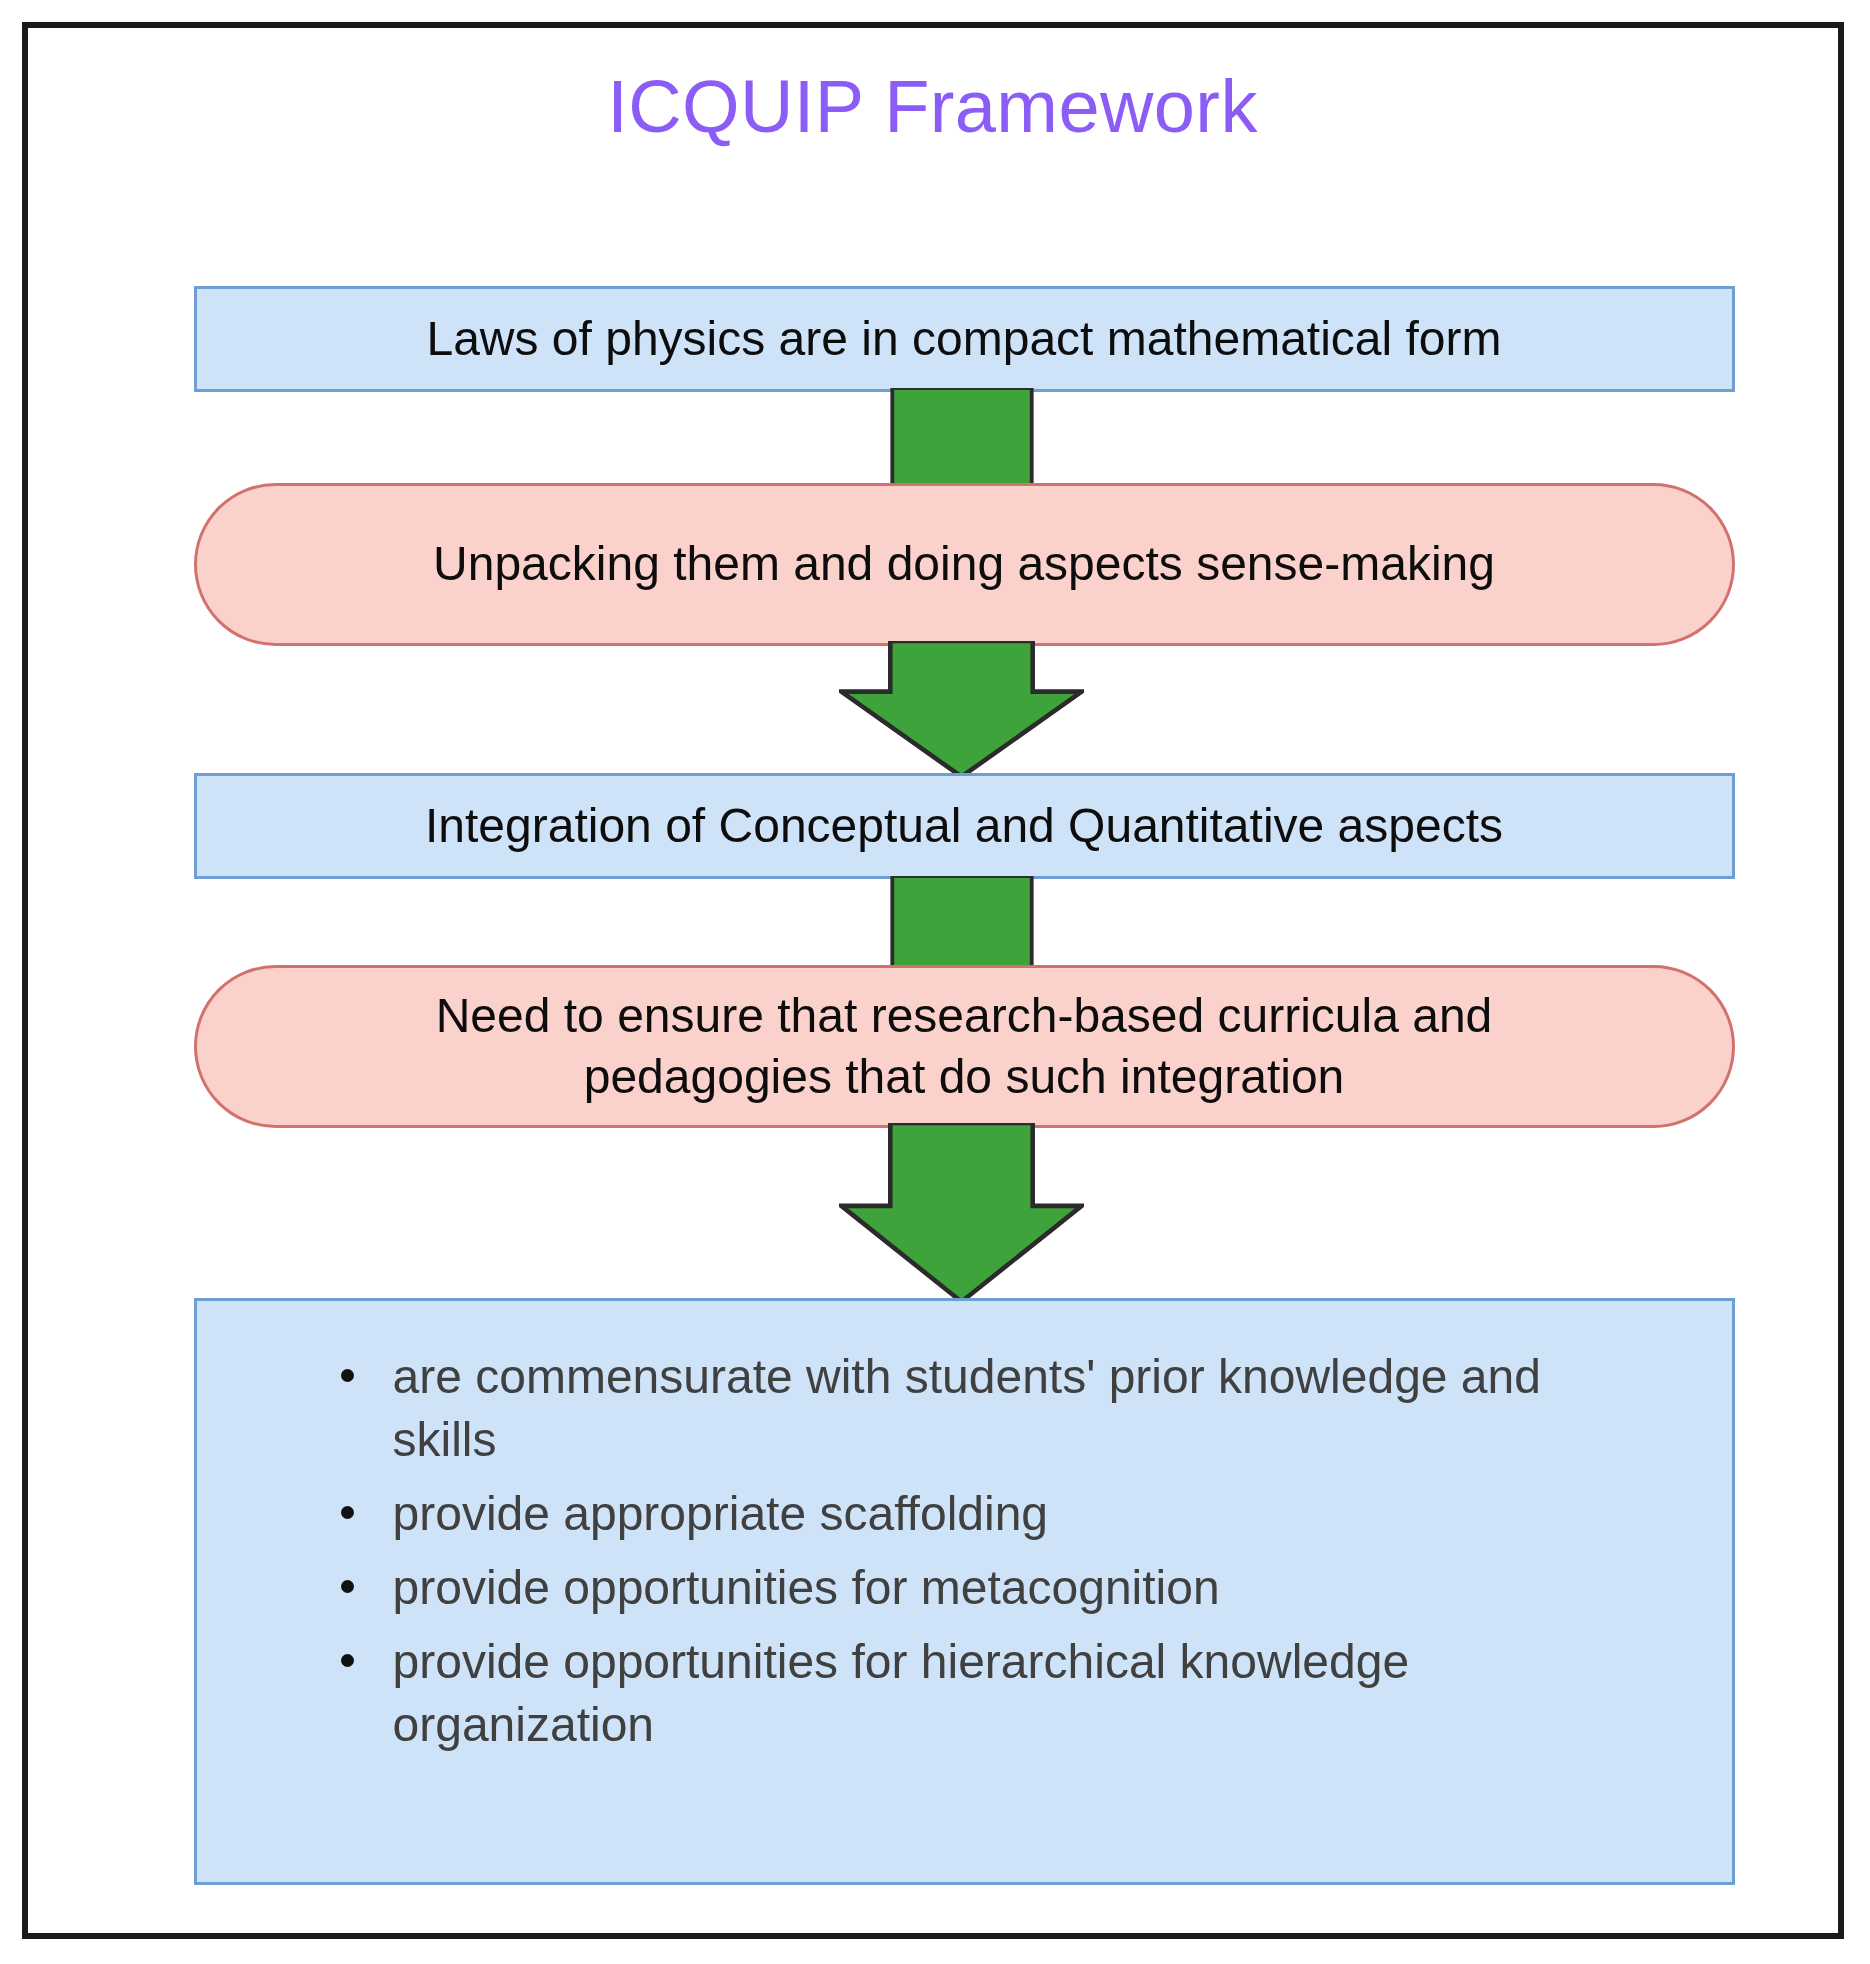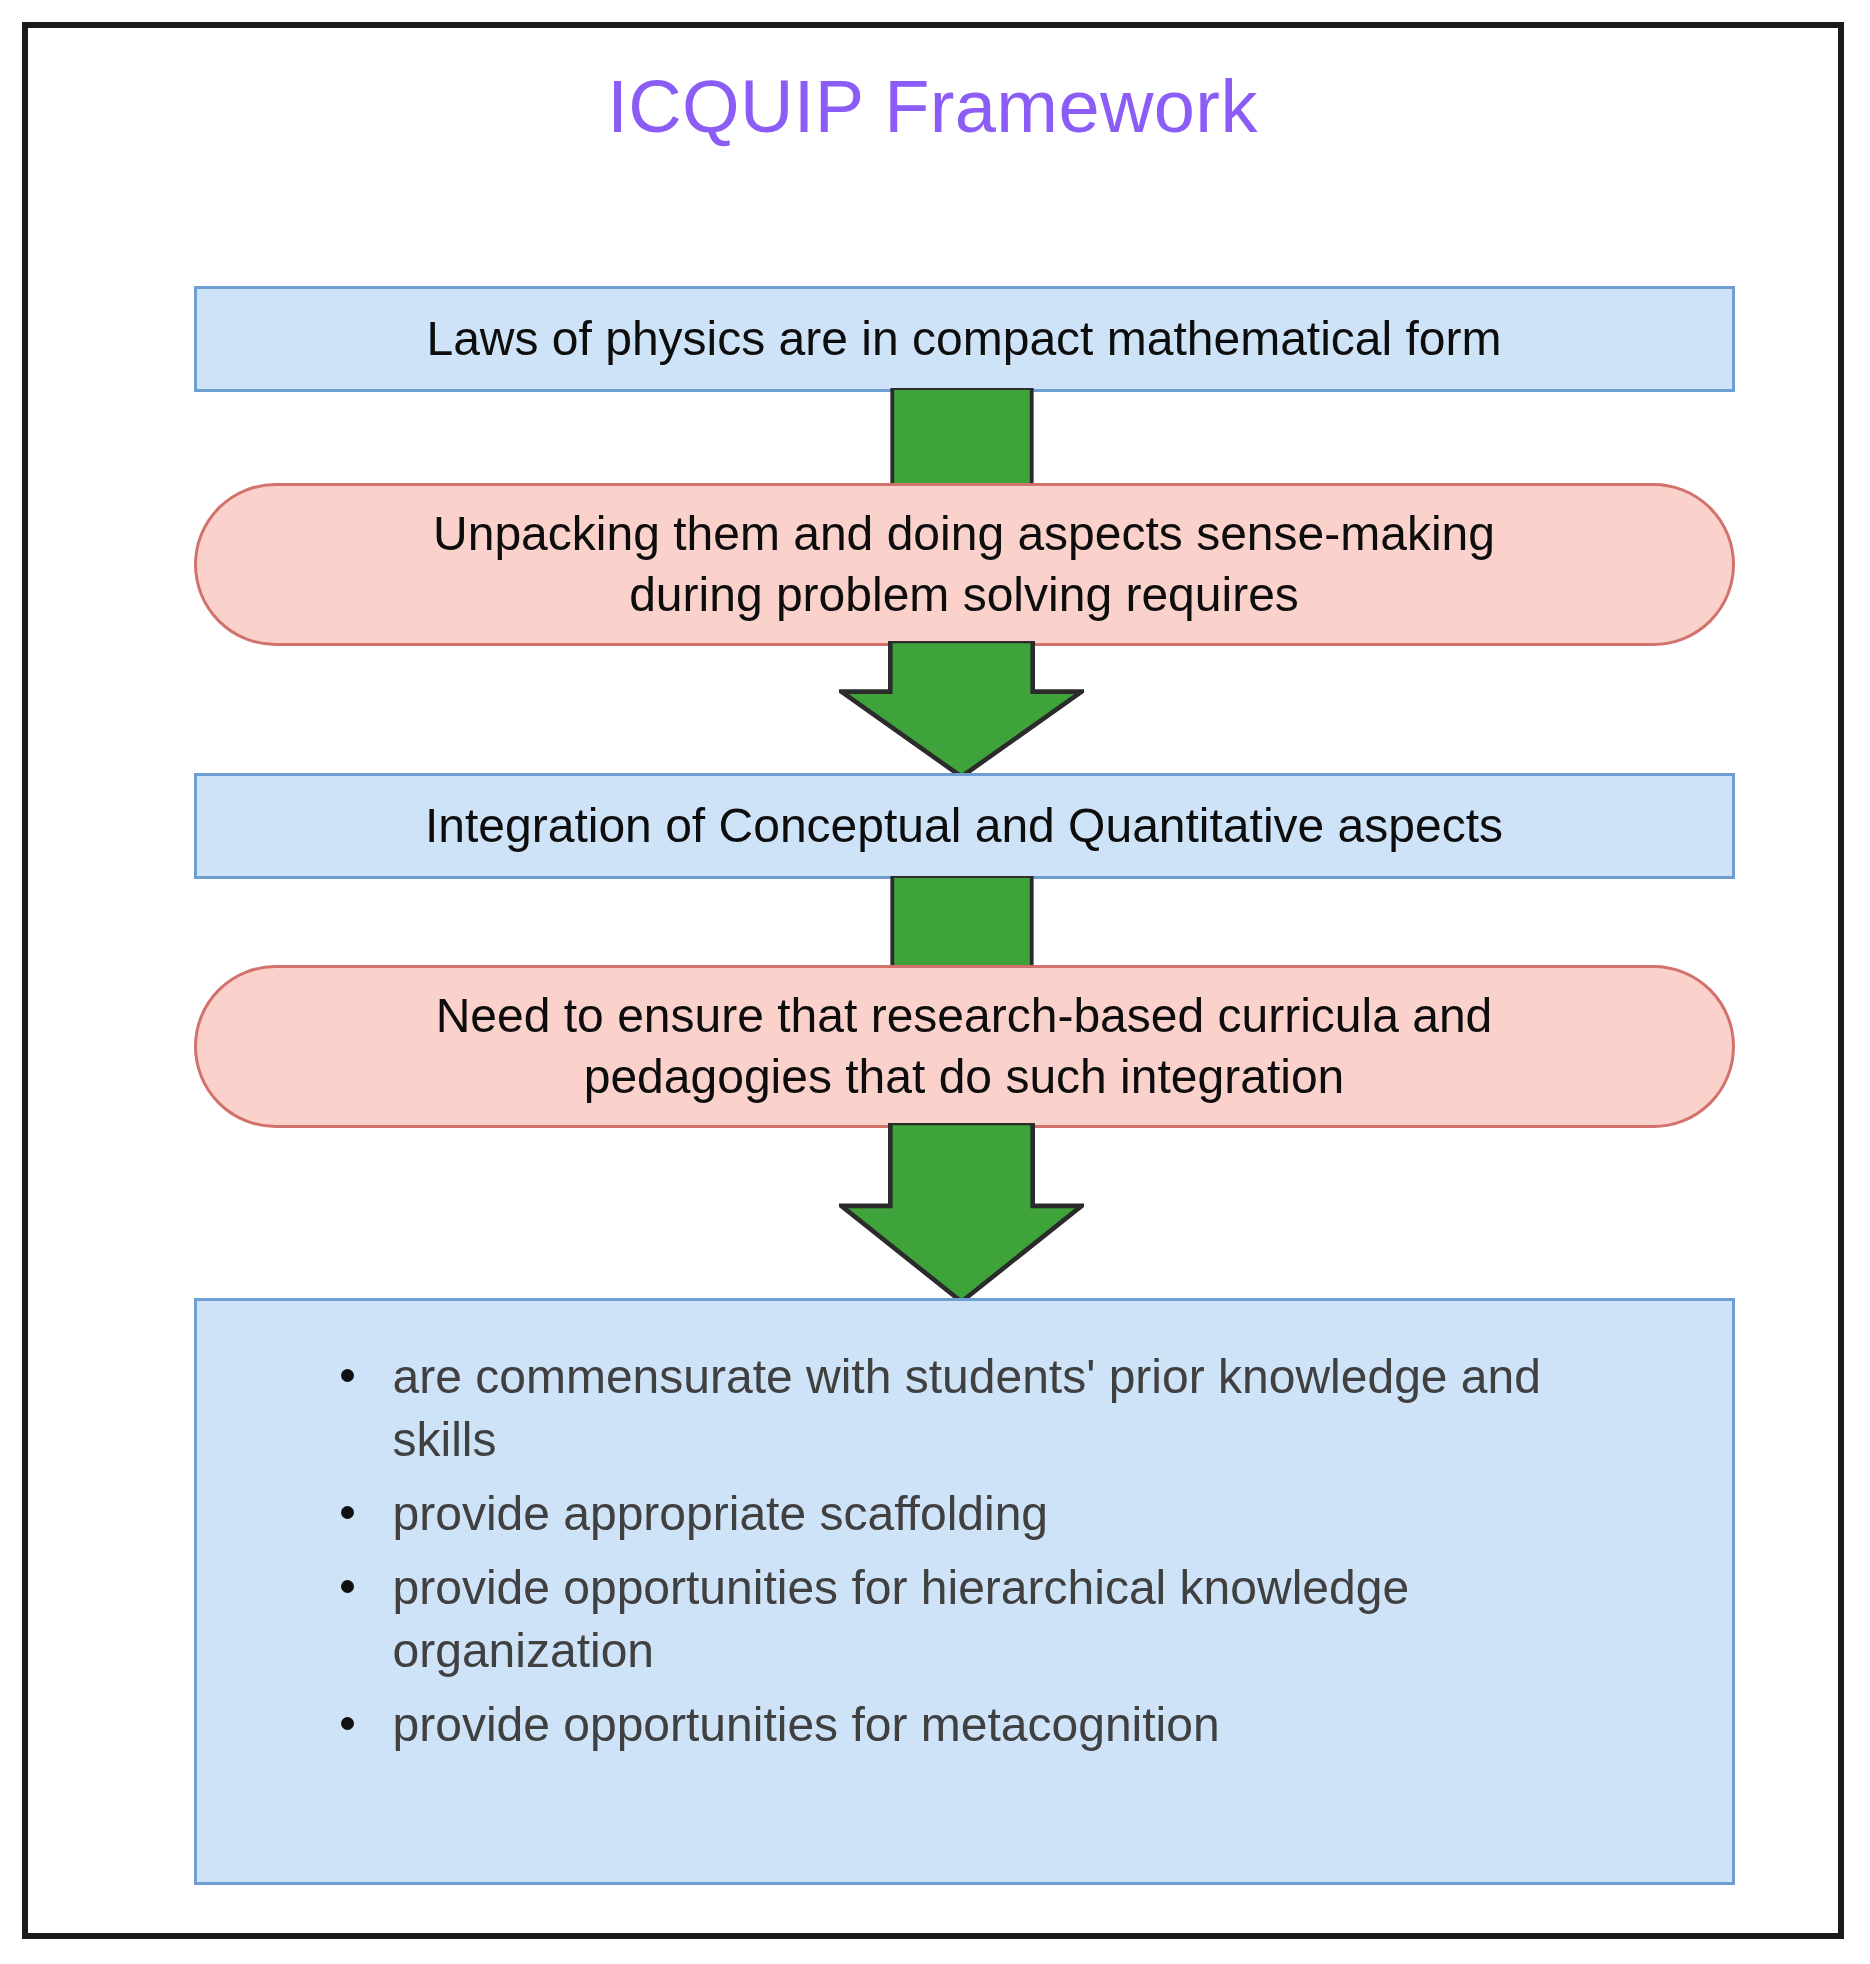--- a/index.html
+++ b/index.html
@@ -126,21 +126,20 @@
 
   <div class="arrow" id="arrow-1">
     <svg viewBox="0 0 188 132" preserveAspectRatio="none">
       <rect x="3" y="0" width="182" height="132" fill="#3da33a" stroke="#2b2b2b" stroke-width="5"></rect>
     </svg>
   </div>
 
   <div class="node pink" id="node-unpacking">
     <span class="node-text">
       <span class="l1">Unpacking them and doing aspects sense-making</span>
-      <span class="l2">during problem solving requires</span>
     </span>
   </div>
 
   <div class="arrow" id="arrow-2">
     <svg viewBox="0 0 320 180" preserveAspectRatio="none">
       <polygon points="67,0 253,0 253,66 317,66 160,177 3,66 67,66" fill="#3da33a" stroke="#2b2b2b" stroke-width="6" stroke-linejoin="miter"></polygon>
     </svg>
   </div>
 
   <div class="node blue" id="node-integration">
@@ -163,19 +162,19 @@
   <div class="arrow" id="arrow-4">
     <svg viewBox="0 0 320 236" preserveAspectRatio="none">
       <polygon points="67,0 253,0 253,108 317,108 160,233 3,108 67,108" fill="#3da33a" stroke="#2b2b2b" stroke-width="6" stroke-linejoin="miter"></polygon>
     </svg>
   </div>
 
   <div class="node blue" id="node-criteria">
     <ul class="bullet-list">
       <li>are commensurate with students' prior knowledge and skills</li>
       <li>provide appropriate scaffolding</li>
+      <li>provide opportunities for metacognition</li>
       <li>provide opportunities for hierarchical knowledge organization</li>
-      <li>provide opportunities for metacognition</li>
     </ul>
   </div>
 
 </div>
 
 
 </body></html>

